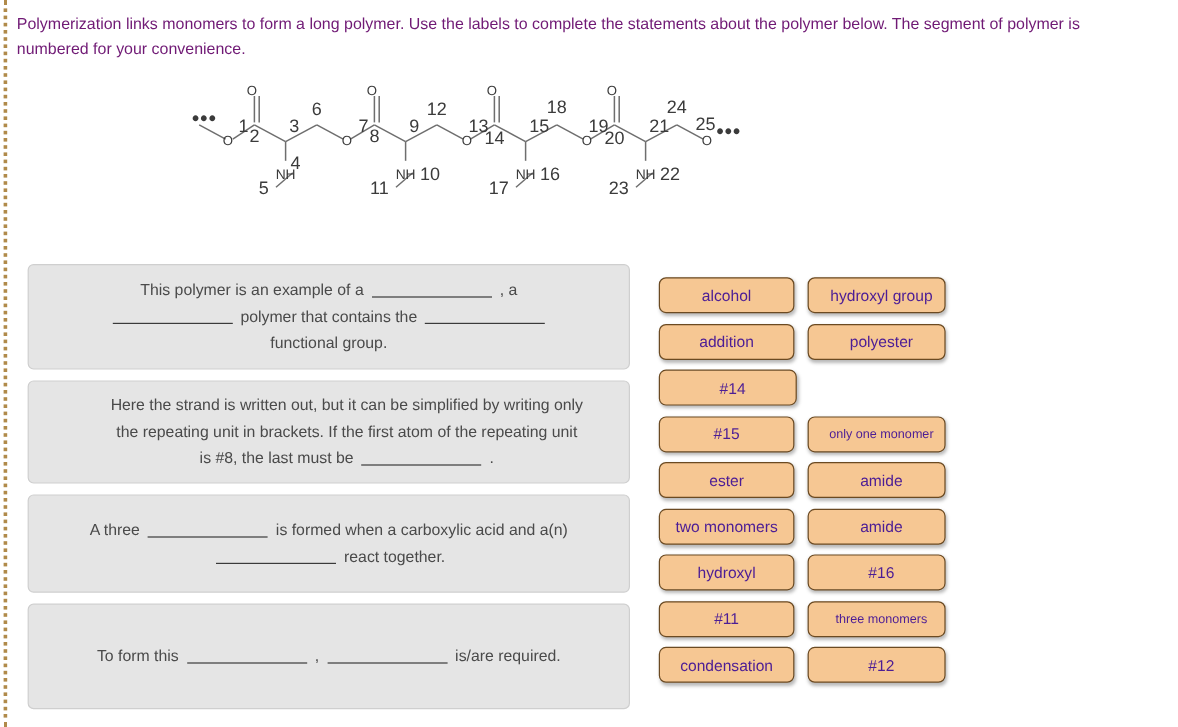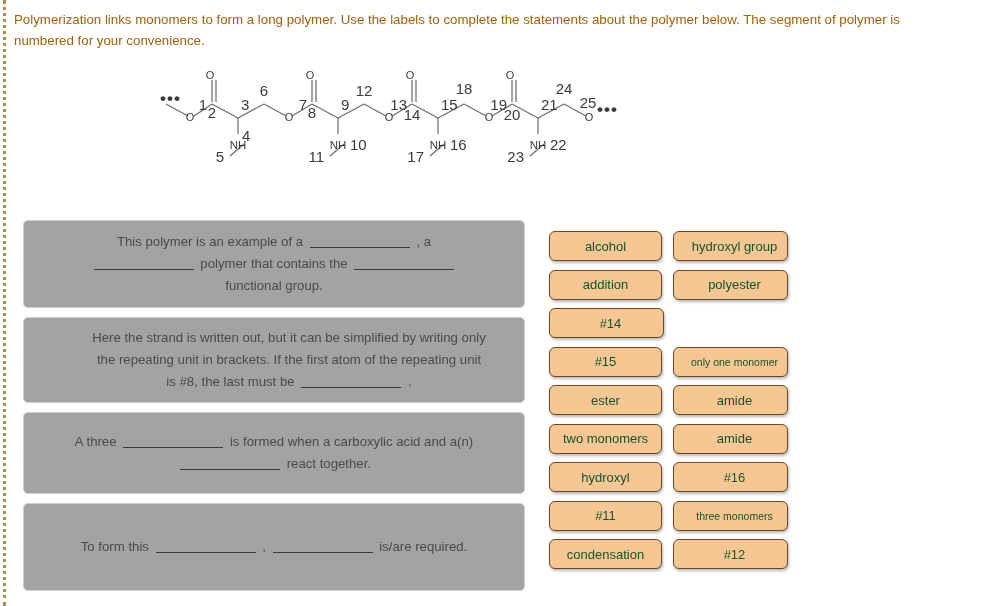--- a/index.html
+++ b/index.html
@@ -15,36 +15,36 @@
 
   
   .left-rule{
     position:absolute;left:3px;top:0;width:0;height:606px;
     border-left:3px dotted #b08a4a;
   }
 
   
   .intro{
     position:absolute;left:14px;top:9px;width:930px;
-    font-size:13.3px;line-height:21px;color:#a16207;
+    font-size:13.3px;line-height:21px;color:#701a75;
   }
 
   
   .molecule{position:absolute;left:160px;top:60px;width:510px;height:130px;}
   .molecule svg{display:block;}
   .mol-num{font-family:"Liberation Sans","DejaVu Sans",sans-serif;font-size:15px;fill:#3b3b3b;}
   .mol-atom{font-family:"Liberation Sans","DejaVu Sans",sans-serif;font-size:11.5px;fill:#3b3b3b;}
   .mol-atom-o{font-family:"Liberation Sans","DejaVu Sans",sans-serif;font-size:11px;fill:#3b3b3b;}
   .mol-dots{font-family:"Liberation Sans","DejaVu Sans",sans-serif;font-size:17px;font-weight:bold;fill:#3b3b3b;letter-spacing:1px;}
   .bond{stroke:#6e6e6e;stroke-width:1.25;fill:none;}
 
   
   .statements{position:absolute;left:23px;top:220px;width:502px;}
   .qbox{
-    border:1px solid #cfcfcf;border-radius:5px;background:#a3a3a3;
+    border:1px solid #cfcfcf;border-radius:5px;background:#e5e5e5;
     box-sizing:border-box;width:502px;
     display:flex;align-items:center;justify-content:center;
     text-align:center;padding:6px 18px;
     font-size:13.2px;line-height:22px;color:#4a4a4a;
     margin-bottom:9px;
   }
   .qbox .txt{display:block;}
   .blank{
     display:inline-block;border-bottom:1px solid #3a3a3a;
     width:100px;height:14px;vertical-align:-2px;margin:0 3px;
@@ -56,21 +56,21 @@
 
   
   .chips{position:absolute;left:549px;top:231px;width:240px;}
   .chip-row{display:flex;gap:11px;margin-bottom:8.5px;}
   .chip{
     box-sizing:border-box;
     height:30px;border-radius:6px;
     background:#f6c793;
     border:1px solid #6b4a22;
     display:flex;align-items:center;justify-content:center;
-    font-size:13px;color:#14532d;
+    font-size:13px;color:#4c1d95;
     box-shadow:1px 2px 3px rgba(0,0,0,.28);
     cursor:pointer;
     padding:0 4px;
     white-space:nowrap;
     overflow:hidden;
   }
   .chip.col-a{width:113px;}
   .chip.col-b{width:115px;padding-left:12px;}
   .chip.small{font-size:10.5px;}
 </style>

